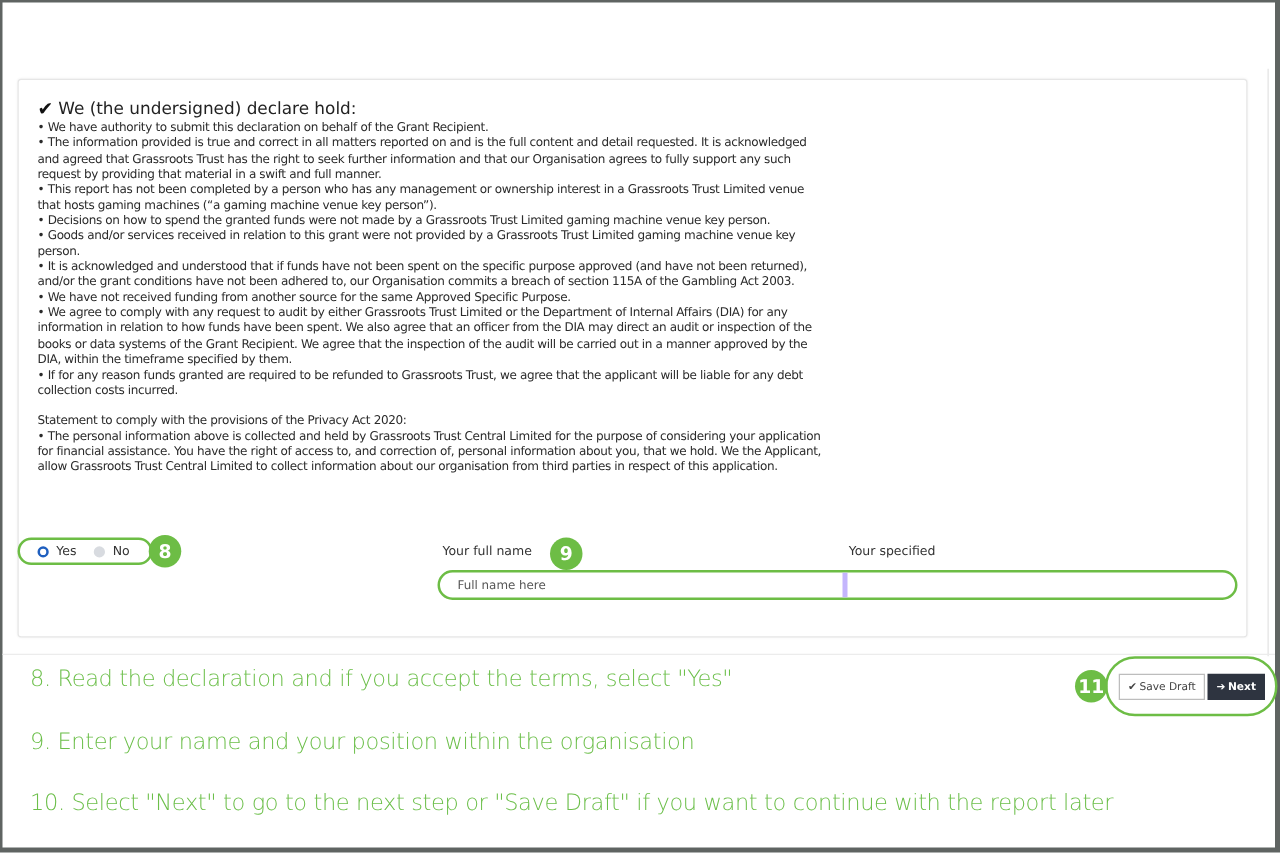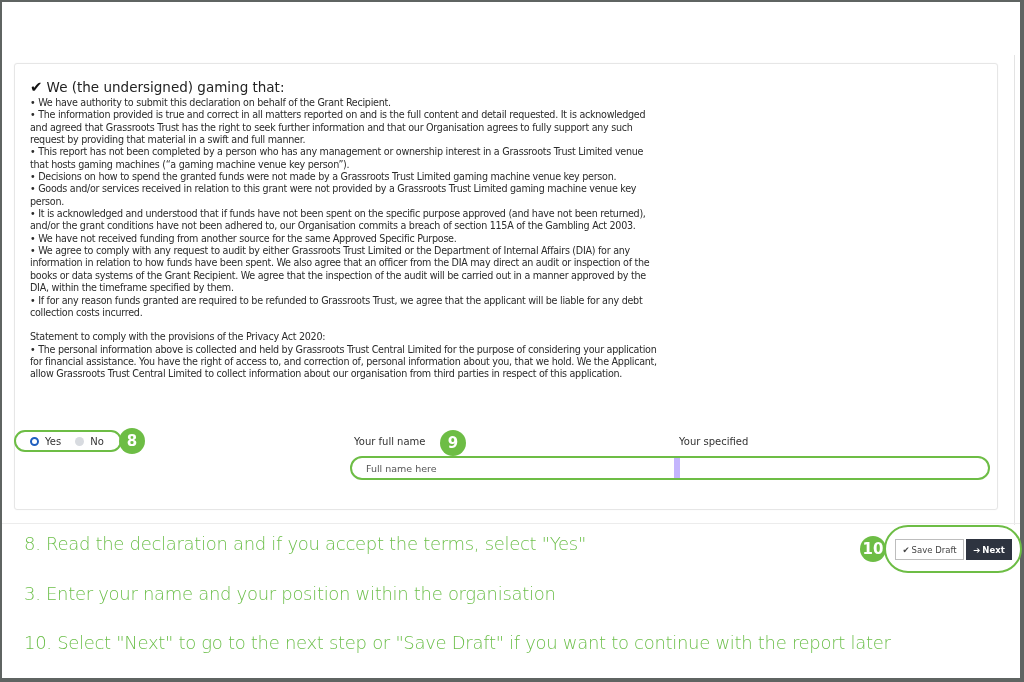--- a/index.html
+++ b/index.html
@@ -54,21 +54,21 @@
 
   .field-label {
     position:absolute; font-family:"DejaVu Sans", sans-serif; font-size:10px; color:#333;
   }
   .name-field {
     position:absolute; left:350px; top:456px; width:640px; height:24px;
     border:2.5px solid #6dbd45; border-radius:12px; box-sizing:border-box;
     display:flex; overflow:hidden;
   }
   .name-input {
-    width:306px; border:none; border-right:6px solid #c4b5fd; outline:none;
+    width:306px; border:none; border-right:4px solid #c4b5fd; outline:none;
     padding-left:14px; font-family:"DejaVu Sans", sans-serif; font-size:9.5px; color:#444;
     background:transparent;
   }
   .name-input::placeholder { color:#555; }
   .pos-input {
     flex:1; border:none; outline:none; background:transparent;
     font-family:"DejaVu Sans", sans-serif; font-size:9.5px; padding-left:8px;
   }
 
   .bottom-rule { position:absolute; left:2px; top:523px; width:1018px; height:1px; background:#ececec; }
@@ -98,21 +98,21 @@
 </head>
 <body>
 
 <div class="frame"></div>
 <div class="right-rule"></div>
 
 <div class="card"></div>
 
 <div class="decl-title">
   <span class="check">✔</span>
-  <span>We (the undersigned) gaming that:</span>
+  <span>We (the undersigned) declare hold:</span>
 </div>
 
 <div class="decl-body">
   <p>• We have authority to submit this declaration on behalf of the Grant Recipient.</p>
   <p>• The information provided is true and correct in all matters reported on and is the full content and detail requested. It is acknowledged and agreed that Grassroots Trust has the right to seek further information and that our Organisation agrees to fully support any such request by providing that material in a swift and full manner.</p>
   <p>•   This report has not been completed by a person who has any management or ownership interest in a Grassroots Trust Limited venue that hosts gaming machines (“a gaming machine venue key person”).</p>
   <p>•   Decisions on how to spend the granted funds were not made by a Grassroots Trust Limited gaming machine venue key person.</p>
   <p>•   Goods and/or services received in relation to this grant were not provided by a Grassroots Trust Limited gaming machine venue key person.</p>
   <p>•   It is acknowledged and understood that if funds have not been spent on the specific purpose approved (and have not been returned), and/or the grant conditions have not been adhered to, our Organisation commits a breach of section 115A of the Gambling Act 2003.</p>
   <p>•   We have not received funding from another source for the same Approved Specific Purpose.</p>
@@ -136,25 +136,25 @@
 <div class="field-label" style="left:679px; top:436px;">Your specified</div>
 
 <div class="name-field">
   <input class="name-input" type="text" placeholder="Full name here" style="">
   <input class="pos-input" type="text" style="">
 </div>
 
 <div class="bottom-rule"></div>
 
 <div class="instr" style="top:533px;">8. Read the declaration and if you accept the terms, select "Yes"</div>
-<div class="instr" style="top:583px;">3. Enter your name and your position within the organisation</div>
+<div class="instr" style="top:583px;">9. Enter your name and your position within the organisation</div>
 <div class="instr" style="top:632px;">10. Select "Next" to go to the next step or "Save Draft" if you want to continue with the report later</div>
 
 <div class="btn-group"></div>
-<div class="badge" style="left:860px; top:536px;">10</div>
+<div class="badge" style="left:860px; top:536px;">11</div>
 <button class="btn-save">
   <span>✔</span>
   <span>Save Draft</span>
 </button>
 <button class="btn-next">
   <span>➔</span>
   <span>Next</span>
 </button>
 
 </body></html>

